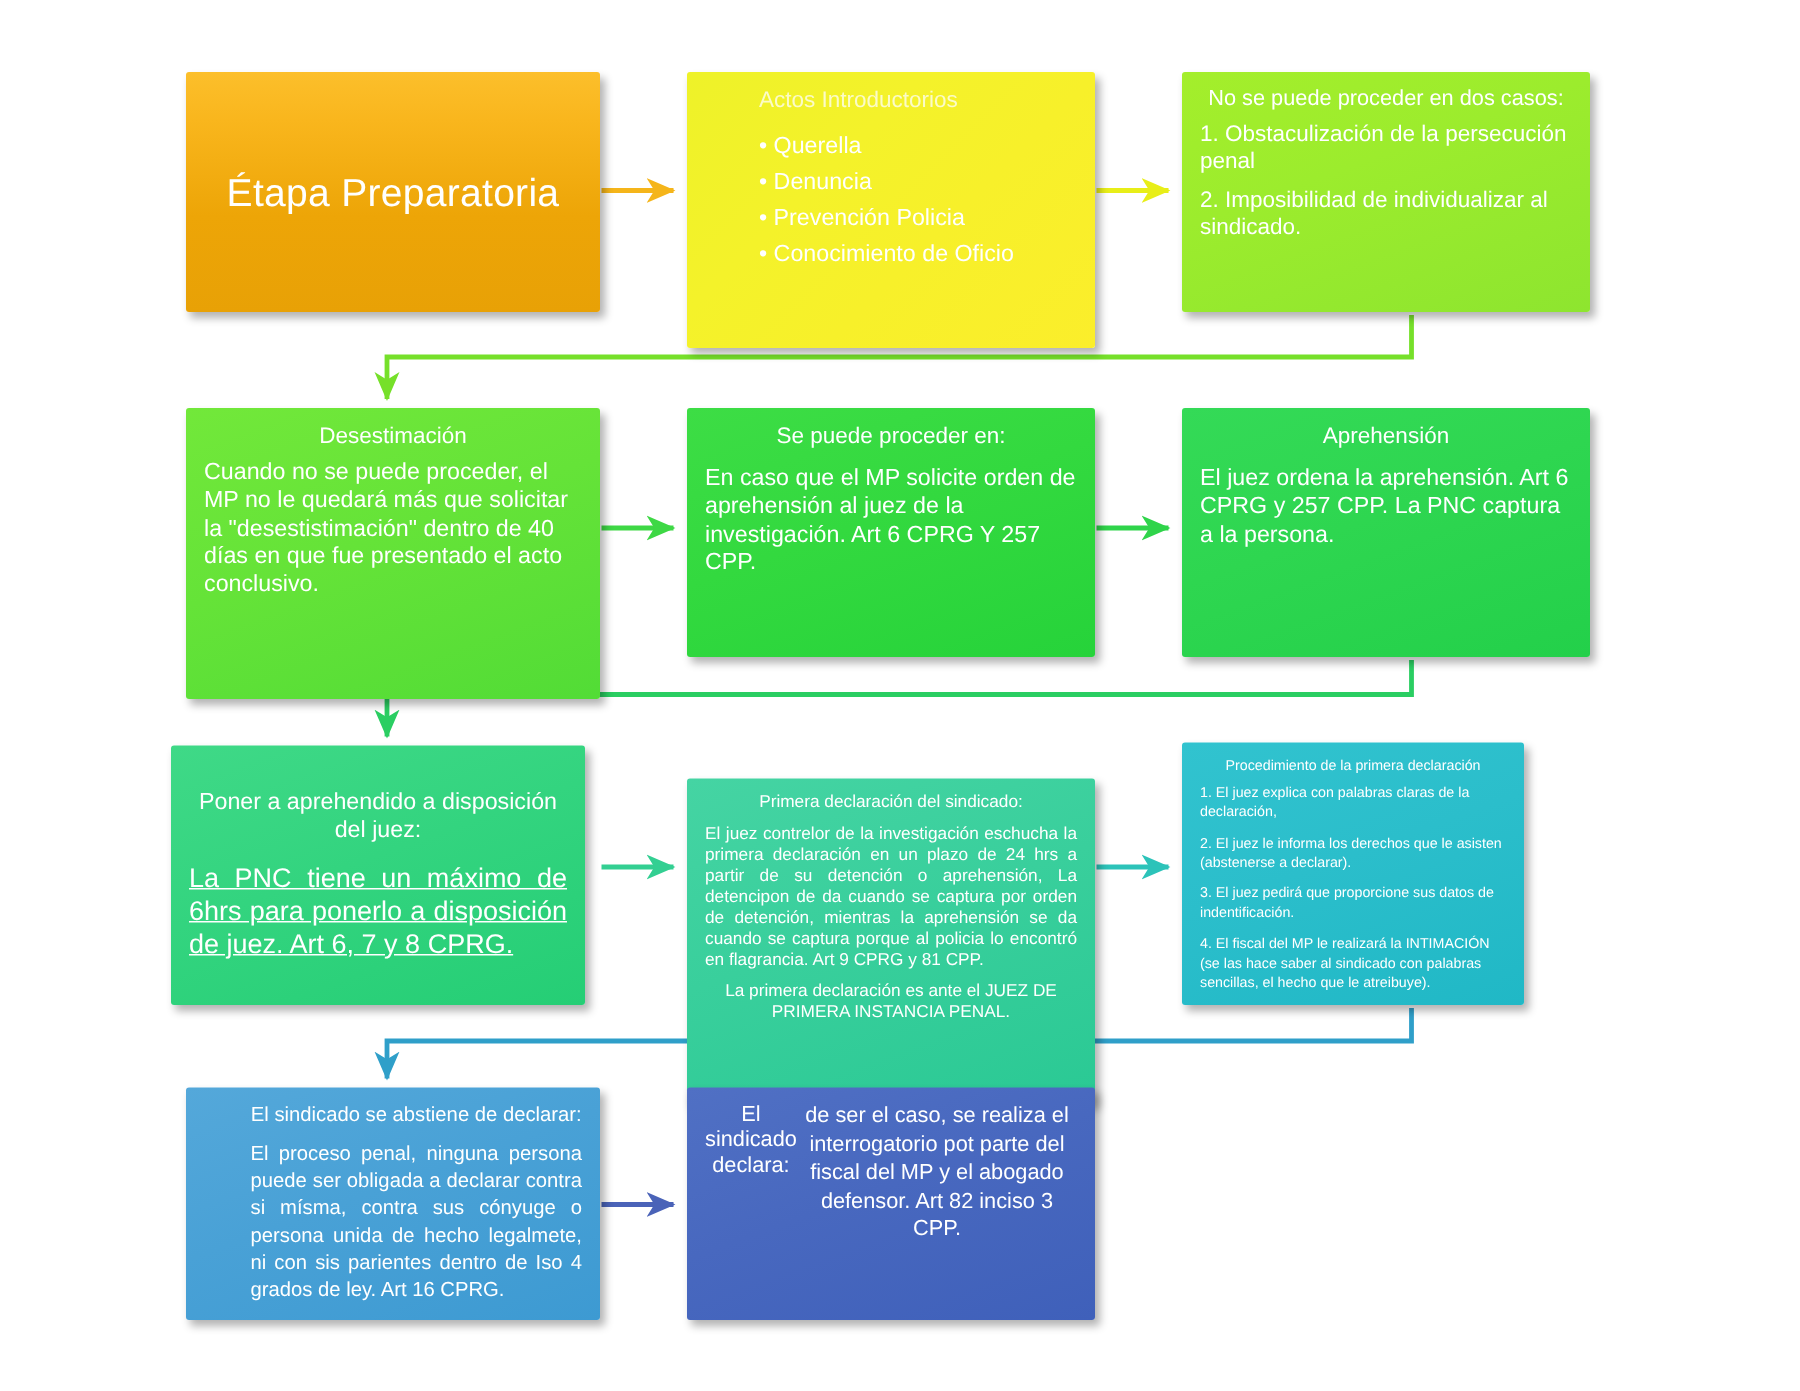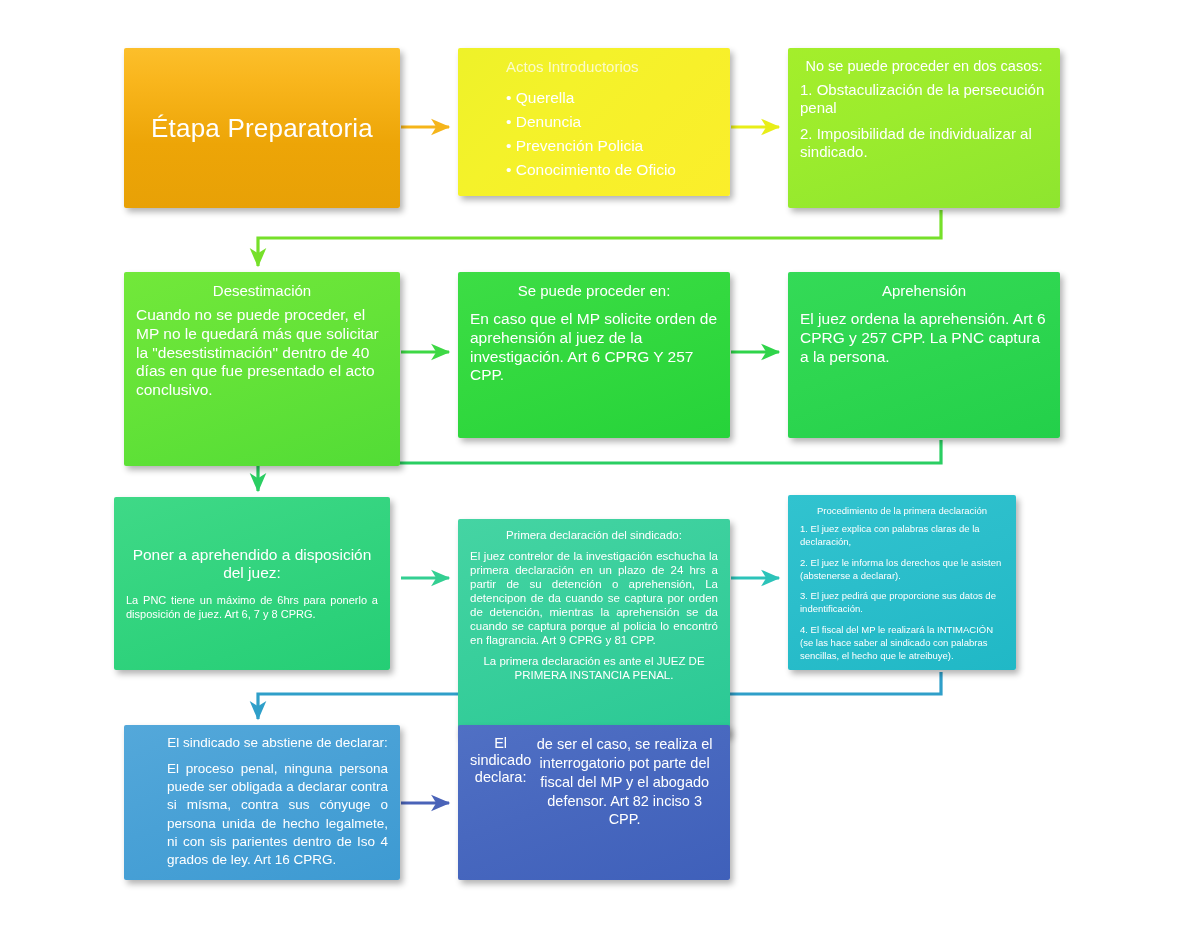--- a/index.html
+++ b/index.html
@@ -48,21 +48,21 @@
   #n-etapa {
     left: 124px; top: 48px; width: 276px; height: 160px;
     background: linear-gradient(180deg, #fcbf2b 0%, #f9b61d 20%, #eda507 60%, #e8a106 100%);
     display: flex; align-items: center; justify-content: center;
   }
   #n-etapa .title {
     font-size: 26px; font-weight: 400; margin: 0; letter-spacing: .2px;
   }
 
   #n-actos {
-    left: 458px; top: 48px; width: 272px; height: 148px;
+    left: 458px; top: 48px; width: 272px; height: 184px;
     background: linear-gradient(135deg, #eef229 0%, #f4f22a 35%, #f7f02a 60%, #fbee2b 100%);
     padding-left: 48px;
   }
   #n-actos .title { text-align: left; font-size: 15px; font-weight: 400; color:#fbfbc8; margin-bottom: 10px;}
   #n-actos .bullet { display:block; font-size: 15.5px; line-height: 1.55; }
 
   #n-nopuede {
     left: 788px; top: 48px; width: 272px; height: 160px;
     background: linear-gradient(160deg, #a4ee2b 0%, #9cec2d 40%, #8ee52f 100%);
   }
@@ -89,21 +89,21 @@
   }
   #n-aprehension .title { font-size: 15px; font-weight: 400; margin-bottom: 10px; }
   #n-aprehension .para { font-size: 15.5px; }
 
   #n-poner {
     left: 114px; top: 497px; width: 276px; height: 173px;
     background: linear-gradient(160deg, #3fd987 0%, #33d47f 45%, #25ce75 100%);
     display:flex; flex-direction:column; justify-content:center;align-items:flex-end;
   }
   #n-poner .title { font-size: 15.5px; font-weight: 400; margin-bottom: 12px; }
-  #n-poner .para { font-size: 11px; text-align: justify; }
+  #n-poner .para { font-size: 18px; text-align: justify; text-decoration: underline; }
 
   #n-primera {
     left: 458px; top: 495px; width: 272px; height: 217px;
     background: linear-gradient(160deg, #45d4a3 0%, #39cf9c 45%, #2ac994 100%);
     margin-top: 24px;
   }
   #n-primera .title { font-size: 11.5px; font-weight: 400; margin-bottom: 6px; }
   #n-primera .para { font-size: 11.5px; text-align: justify; }
   #n-primera .para.center { text-align: center; }
 

